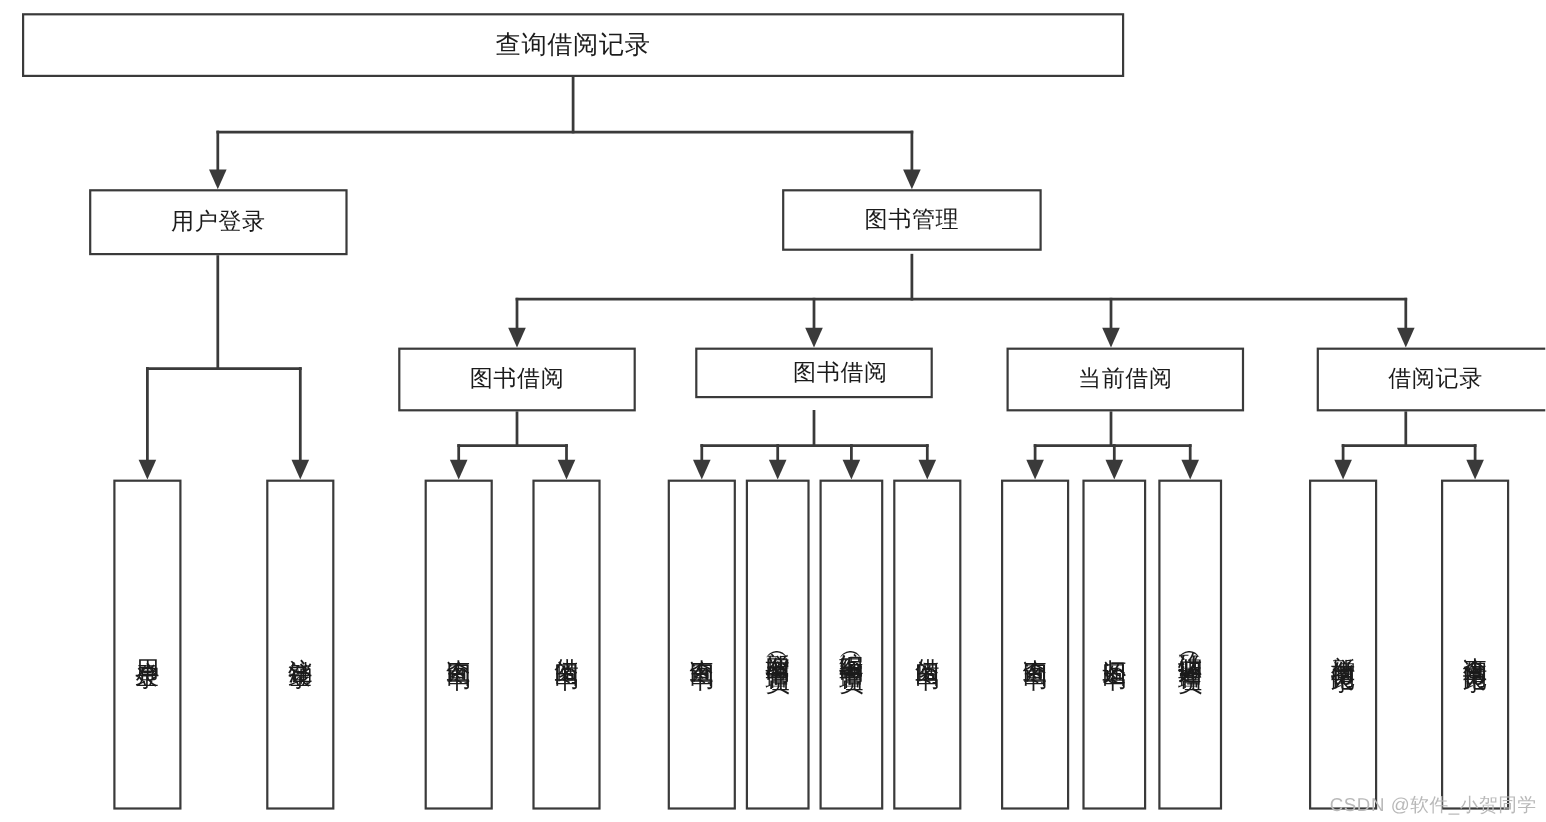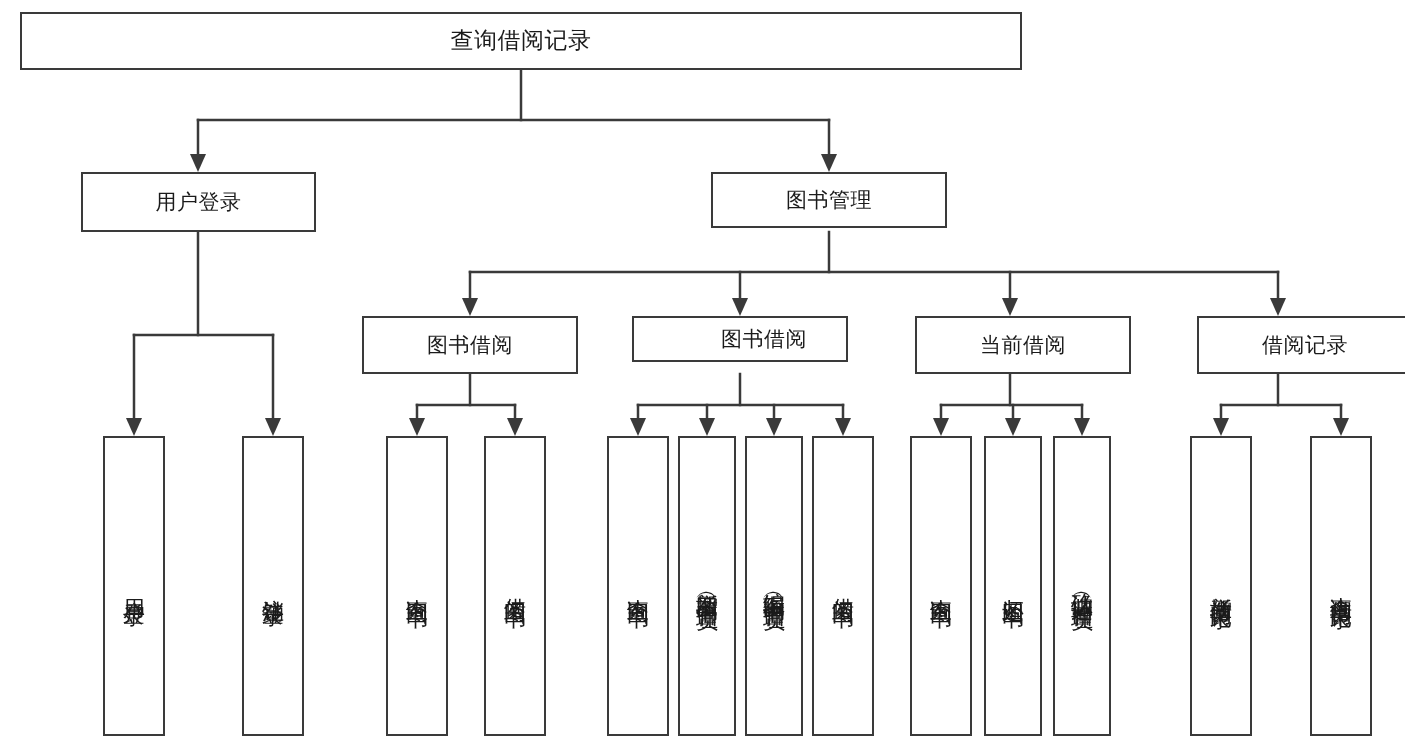--- a/index.html
+++ b/index.html
@@ -182,13 +182,14 @@
       <div class="node-box vertical" style="left: 1053px; top: 436px; width: 58px; height: 300px; border-color: rgb(58, 58, 58); background: rgb(255, 255, 255);">
         <span class="node-label" style="color: rgb(27, 27, 27);">确认归还（管理员）</span>
       </div>
       <div class="node-box vertical" style="left: 1190px; top: 436px; width: 62px; height: 300px; border-color: rgb(58, 58, 58); background: rgb(255, 255, 255);">
         <span class="node-label" style="color: rgb(27, 27, 27);">新增借阅记录</span>
       </div>
       <div class="node-box vertical" style="left: 1310px; top: 436px; width: 62px; height: 300px; border-color: rgb(58, 58, 58); background: rgb(255, 255, 255);">
         <span class="node-label" style="color: rgb(27, 27, 27);">查询借阅记录</span>
       </div>
     </div>
+  <div id="watermark">CSDN @软件_小贺同学</div>
 </div>
 
 </body></html>

